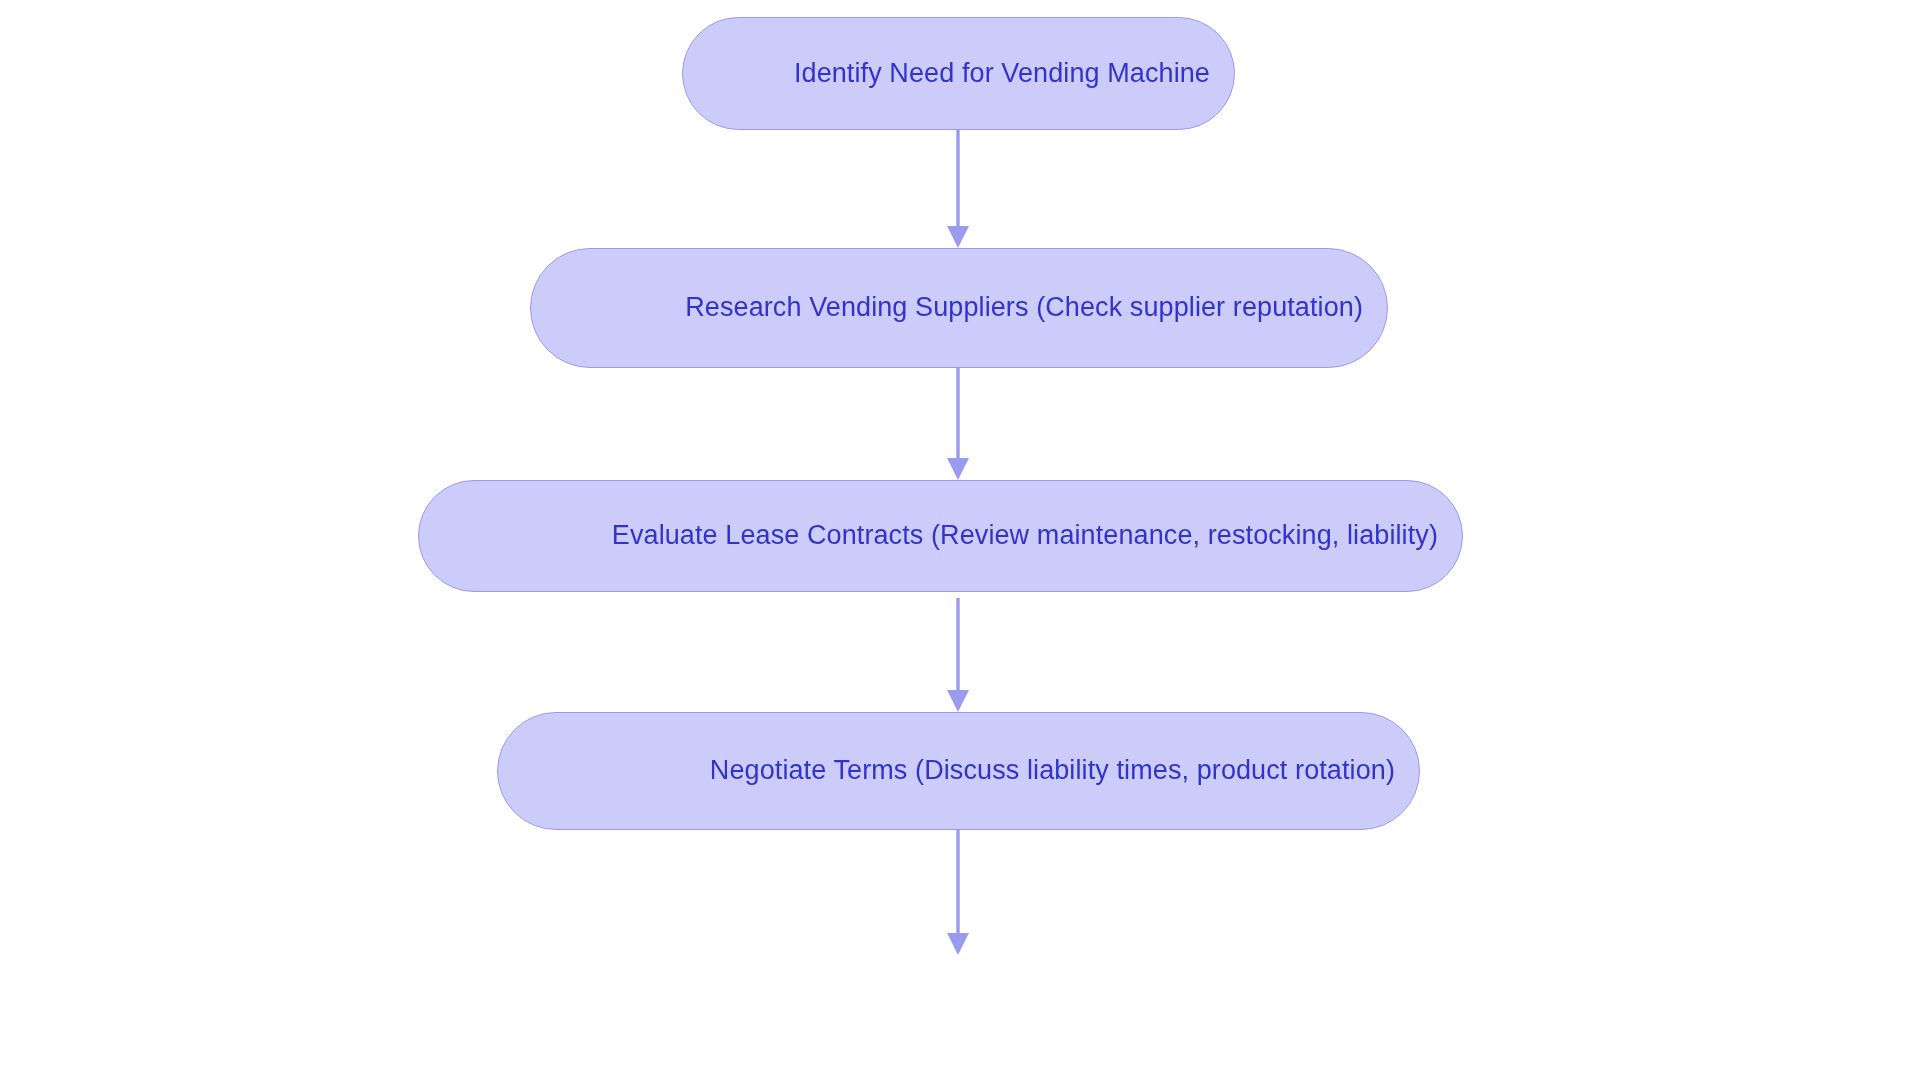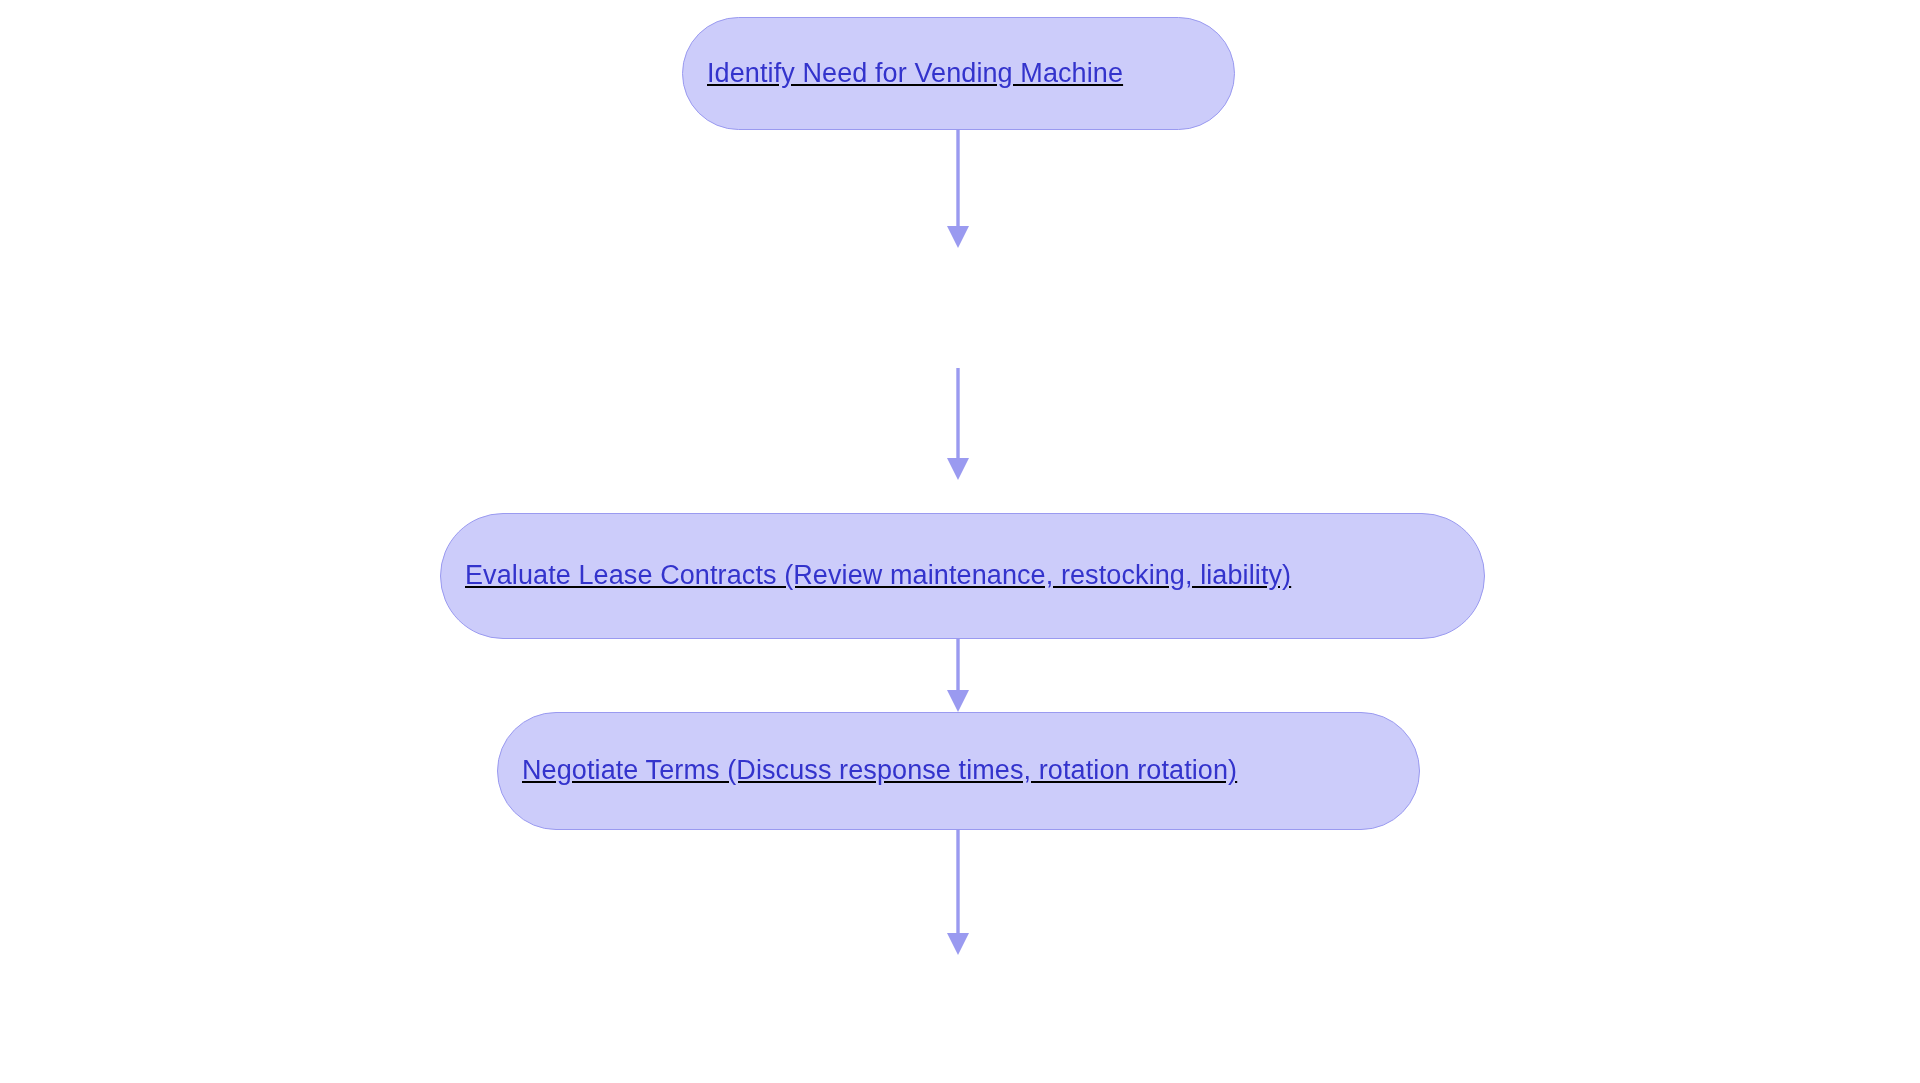--- a/index.html
+++ b/index.html
@@ -21,43 +21,42 @@
     height: 1083px;
     background: #ffffff;
   }
 
   
   .flow-node {
     position: absolute;
     box-sizing: border-box;
     display: flex;
     align-items: center;
-    justify-content: flex-start;
+    justify-content: flex-end;
     background: #ccccfa;
     border: 1.6px solid #9a9af0;
     border-radius: 999px;
     text-align: center;
     z-index: 2;
-    text-decoration: underline;
   }
   .flow-node-label {
     color: #3333cc;
     font-family: "Liberation Sans", "DejaVu Sans", sans-serif;
     font-size: 27px;
     font-weight: 400;
     line-height: 1.15;
     letter-spacing: 0.1px;
     white-space: nowrap;
     padding: 0 24px;
   }
 
   
   #node-0 { left: 682px;  top: 17px;   width: 553px;  height: 113px; }
   #node-1 { left: 530px;  top: 248px;  width: 858px;  height: 120px; }
-  #node-2 { left: 440px;  top: 480px;  width: 1045px; height: 126px; margin-top: 33px; }
+  #node-2 { left: 418px;  top: 480px;  width: 1045px; height: 112px; }
   #node-3 { left: 497px;  top: 712px;  width: 923px;  height: 118px; }
   #node-4 { left: 508px;  top: 955px;  width: 902px;  height: 115px; }
 
   
   .flow-edge {
     position: absolute;
     left: 0;
     top: 0;
     width: 1920px;
     height: 1083px;
@@ -99,23 +98,26 @@
     <g>
       <line class="edge-line" x1="958" y1="830" x2="958" y2="935"></line>
       <polygon class="edge-head" points="947,933 969,933 958,955"></polygon>
     </g>
   </svg>
 
   <div class="flow-node" id="node-0">
     <span class="flow-node-label">Identify Need for Vending Machine</span>
   </div>
 
+  <div class="flow-node" id="node-1">
+    <span class="flow-node-label">Research Vending Suppliers (Check supplier reputation)</span>
+  </div>
 
   <div class="flow-node" id="node-2">
     <span class="flow-node-label">Evaluate Lease Contracts (Review maintenance, restocking, liability)</span>
   </div>
 
   <div class="flow-node" id="node-3">
-    <span class="flow-node-label">Negotiate Terms (Discuss response times, rotation rotation)</span>
+    <span class="flow-node-label">Negotiate Terms (Discuss liability times, product rotation)</span>
   </div>
 
 
 </div>
 
 </body></html>

